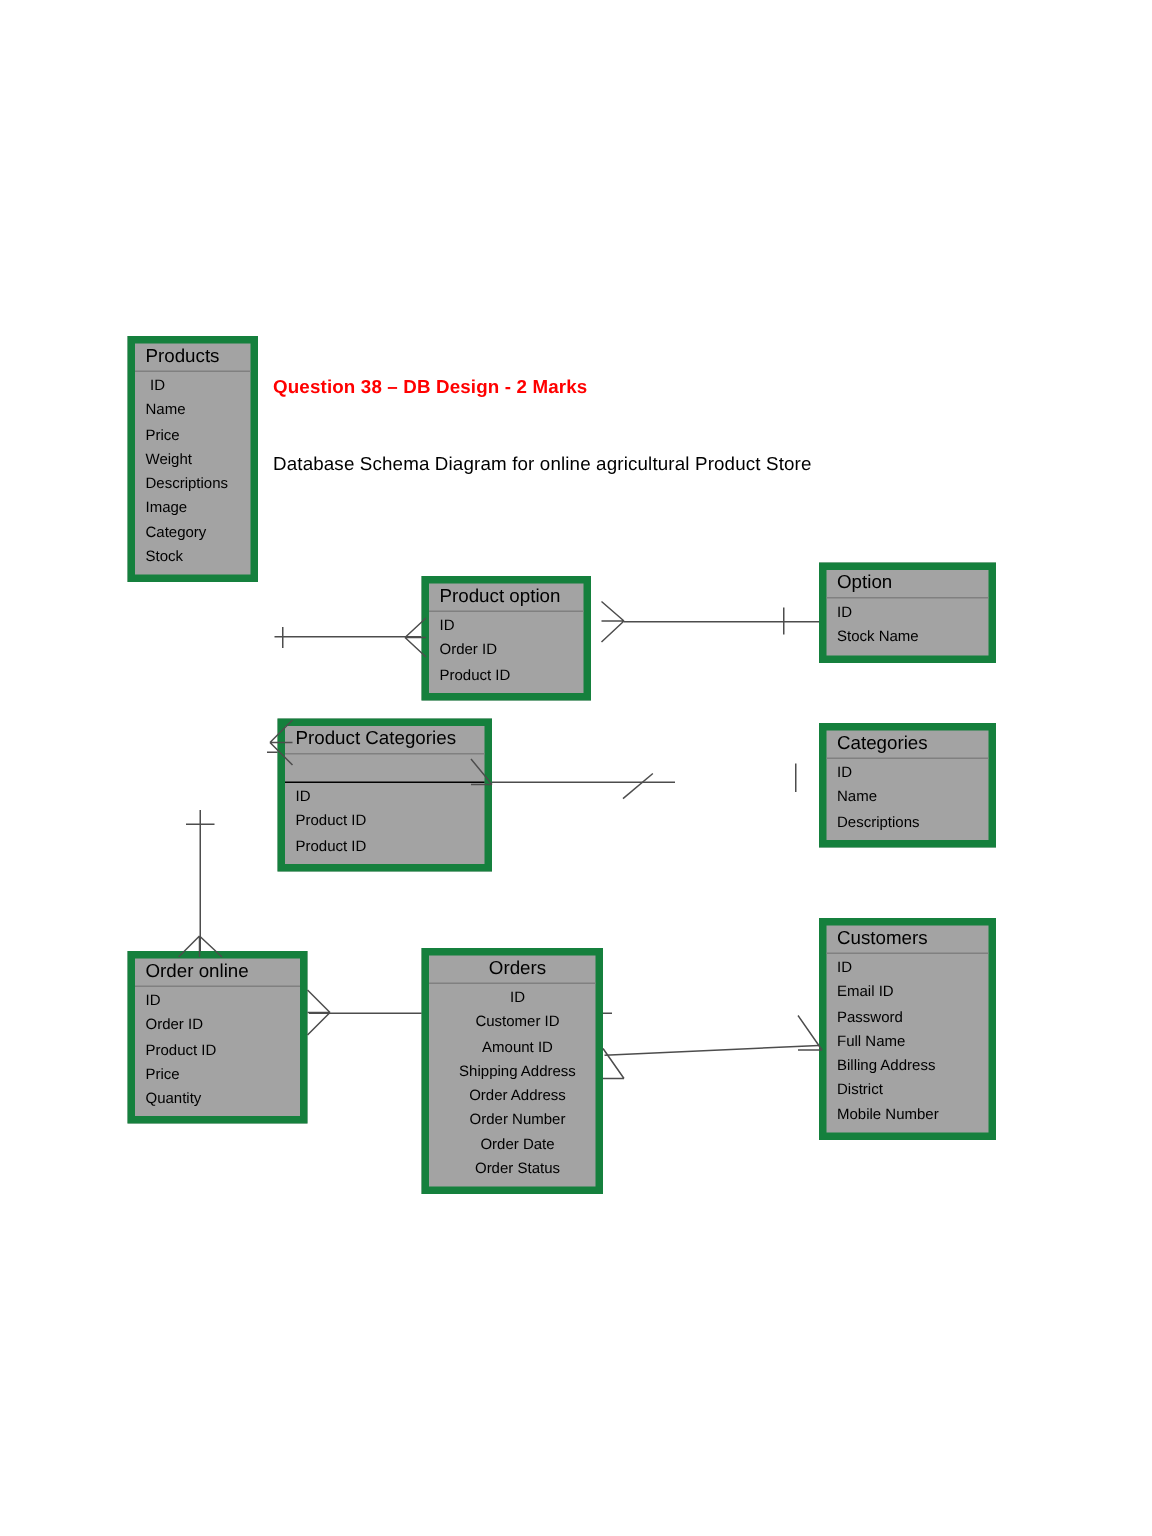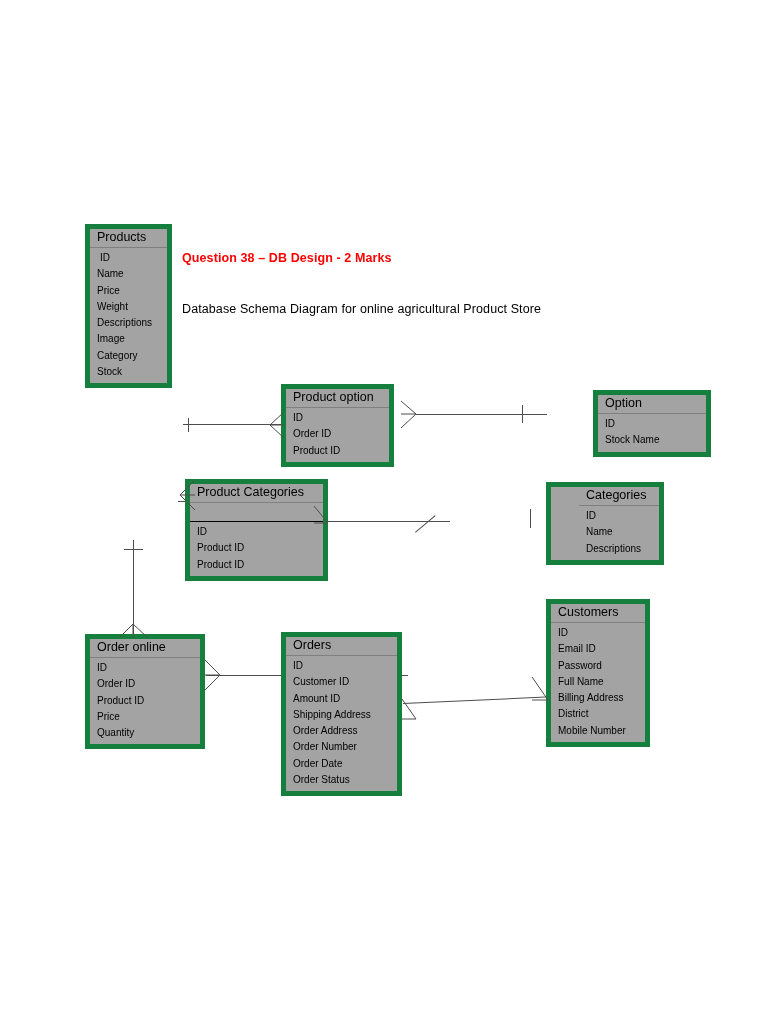--- a/index.html
+++ b/index.html
@@ -204,73 +204,73 @@
 
   <div class="entity" style="left:281px; top:384px; width:113px;">
     <div class="entity-header">Product option</div>
     <div class="entity-fields">
       <div class="field">ID</div>
       <div class="field">Order ID</div>
       <div class="field">Product ID</div>
     </div>
   </div>
 
-  <div class="entity" style="left:546px; top:390px; width:118px;margin-left:47px;">
+  <div class="entity" style="left:546px; top:375px; width:118px;">
     <div class="entity-header">Option</div>
     <div class="entity-fields">
       <div class="field">ID</div>
       <div class="field">Stock Name</div>
     </div>
   </div>
 
   <div class="entity" style="left:185px; top:479px; width:143px;">
     <div class="entity-header">Product Categories</div>
     <div class="entity-spacer" style="height:19px;"></div>
     <div class="entity-fields">
       <div class="field">ID</div>
       <div class="field">Product ID</div>
       <div class="field">Product ID</div>
     </div>
   </div>
 
-  <div class="entity" style="left:546px; top:482px; width:118px;padding-left:28px;">
+  <div class="entity" style="left:546px; top:482px; width:118px;">
     <div class="entity-header">Categories</div>
     <div class="entity-fields">
       <div class="field">ID</div>
       <div class="field">Name</div>
       <div class="field">Descriptions</div>
     </div>
   </div>
 
   <div class="entity" style="left:85px; top:634px; width:120px;">
     <div class="entity-header">Order online</div>
     <div class="entity-fields">
       <div class="field">ID</div>
       <div class="field">Order ID</div>
       <div class="field">Product ID</div>
       <div class="field">Price</div>
       <div class="field">Quantity</div>
     </div>
   </div>
 
-  <div class="entity" style="left:281px; top:632px; width:121px;">
+  <div class="entity" style="left:281px; top:632px; width:121px;text-align:center;">
     <div class="entity-header">Orders</div>
     <div class="entity-fields">
       <div class="field">ID</div>
       <div class="field">Customer ID</div>
       <div class="field">Amount ID</div>
       <div class="field">Shipping Address</div>
       <div class="field">Order Address</div>
       <div class="field">Order Number</div>
       <div class="field">Order Date</div>
       <div class="field">Order Status</div>
     </div>
   </div>
 
-  <div class="entity" style="left:546px; top:599px; width:104px;">
+  <div class="entity" style="left:546px; top:612px; width:118px;">
     <div class="entity-header">Customers</div>
     <div class="entity-fields">
       <div class="field">ID</div>
       <div class="field">Email ID</div>
       <div class="field">Password</div>
       <div class="field">Full Name</div>
       <div class="field">Billing Address</div>
       <div class="field">District</div>
       <div class="field">Mobile Number</div>
     </div>

